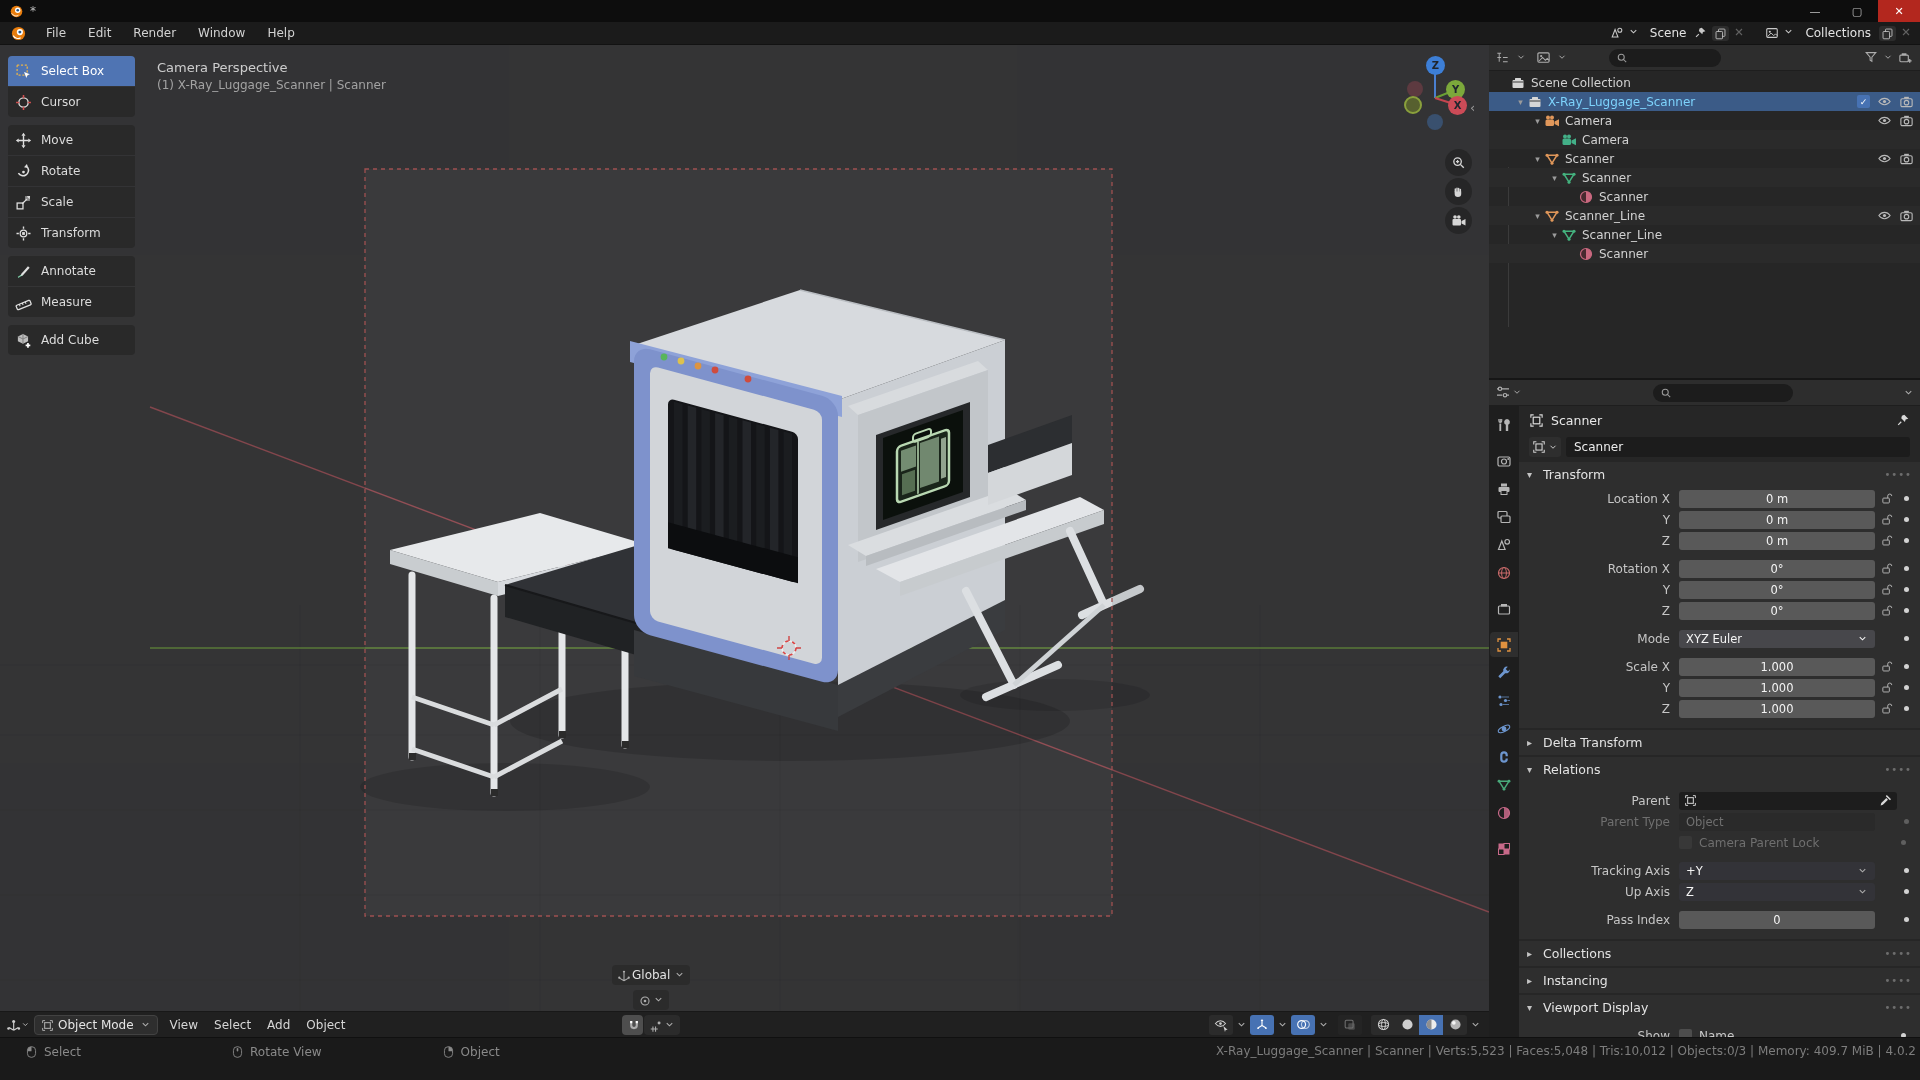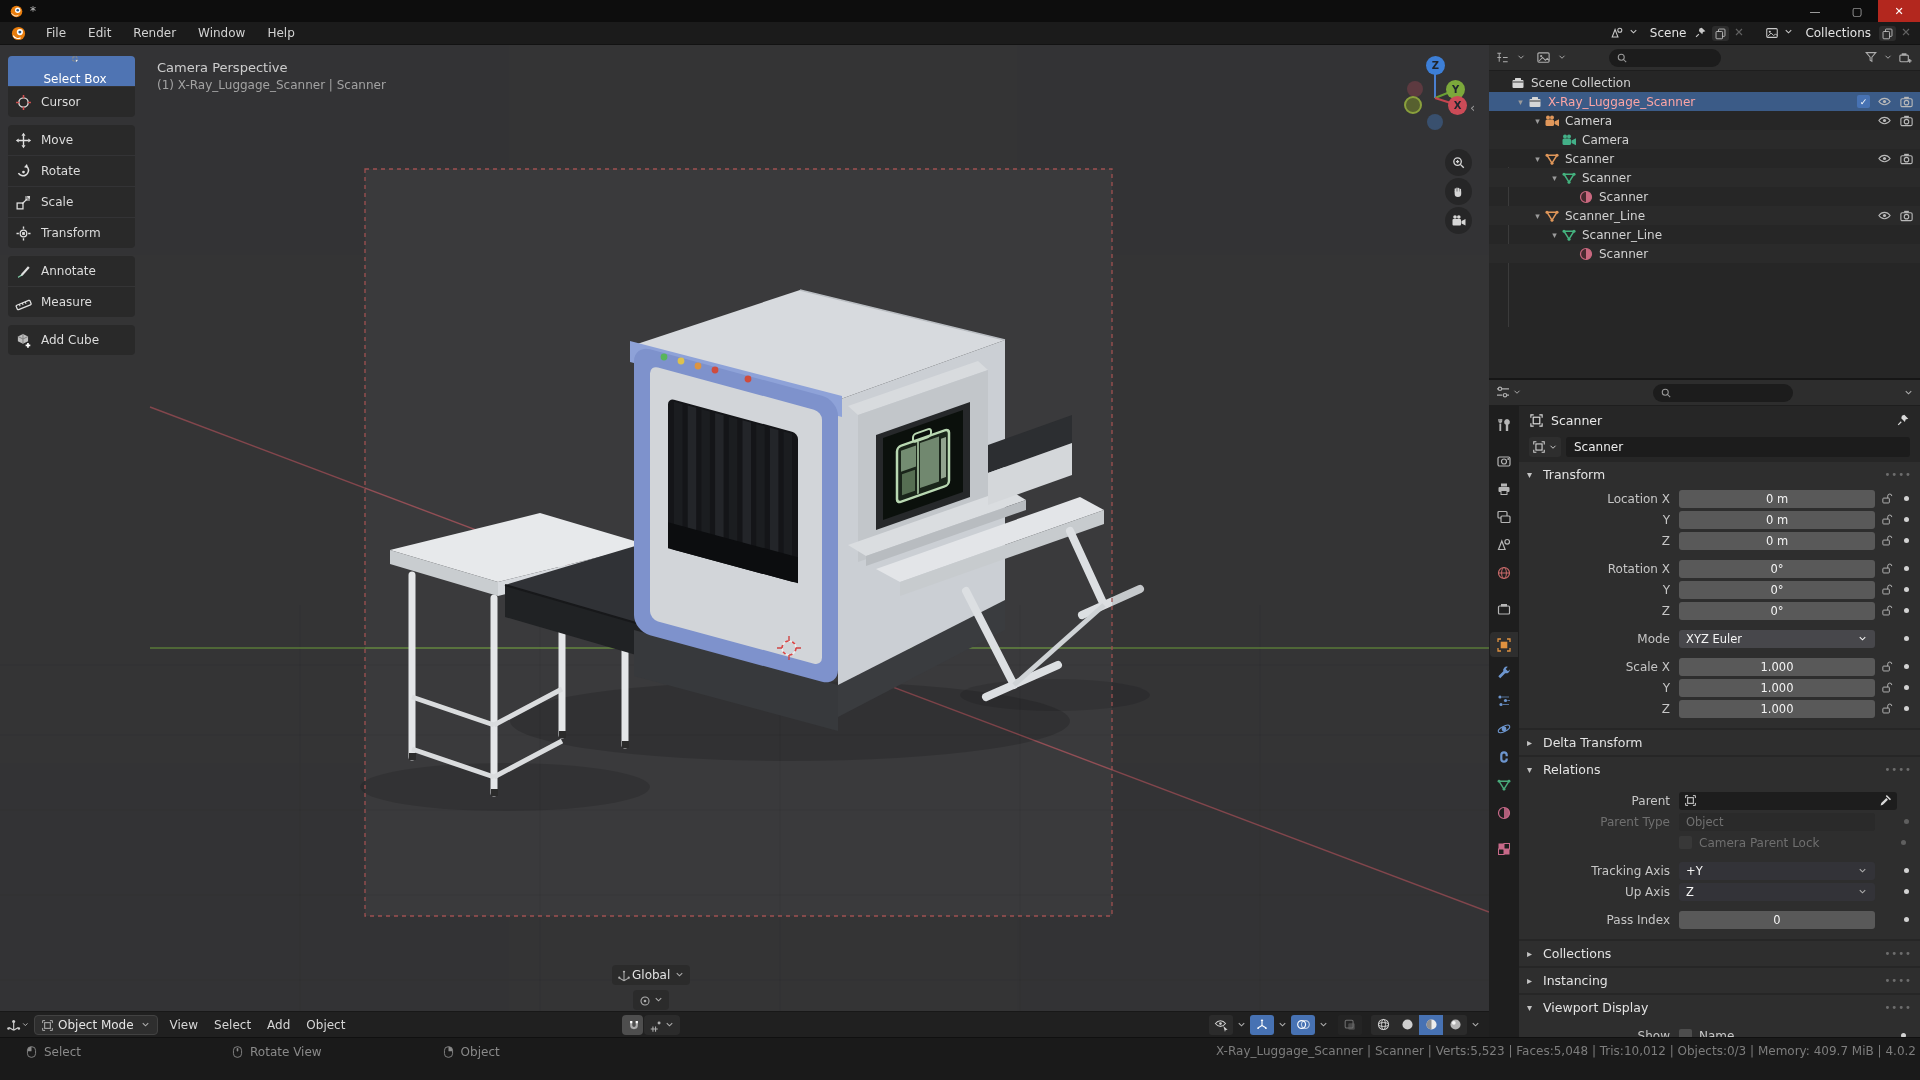--- a/index.html
+++ b/index.html
@@ -36,21 +36,21 @@
   
   .viewport { position:absolute; left:0; top:45px; width:1489px; height:992px; background:#3a3a3c; overflow:hidden; }
   .vp-canvas { position:absolute; left:0; top:0; }
   .vp-text { position:absolute; left:157px; top:15px; color:#e7e7e7; font-size:13px; opacity:.85; pointer-events:none; }
   .vp-text2 { position:absolute; left:157px; top:33px; color:#a3a3a3; font-size:12px; pointer-events:none; }
 
   
   .toolcol { position:absolute; left:8px; top:11px; width:127px; display:flex; flex-direction:column; }
   .tool-btn { display:flex; align-items:center; height:30px; background:rgba(40,40,40,.92);
     margin-bottom:1px; padding-left:7px; gap:9px; }
-  .tool-btn:first-child { border-radius:4px 4px 0 0;flex-direction:column; }
+  .tool-btn:first-child { border-radius:4px 4px 0 0; }
   .tool-btn.gap { margin-top:7px; border-radius:4px 4px 0 0; }
   .tool-btn.gend { border-radius:0 0 4px 4px; }
   .tool-btn.solo { border-radius:4px; }
   .tool-btn.active { background:#4f74b3; }
   .tool-btn .tl { font-size:12px; color:#dcdcdc; }
   .tool-btn.active .tl { color:#ffffff; }
   .tool-btn .ic { width:17px; height:17px; }
 
   
   .gizmo { position:absolute; left:1395px; top:7px; width:84px; height:90px; }
@@ -93,21 +93,21 @@
   .searchbox { display:flex; align-items:center; background:#1c1c1c; border-radius:10px; height:18px;
     padding:0 7px; gap:5px; color:#9a9a9a; }
   .searchbox .ic { width:12px; height:12px; }
   .ol-rows { position:absolute; left:0; top:28px; width:431px; }
   .orow { display:flex; align-items:center; height:19px; width:431px; position:relative; }
   .orow.alt { background:#2a2a2a; }
   .orow.sel { background:#3b5b87; }
   .orow .caret { width:13px; text-align:center; color:#9b9b9b; font-size:9px; flex:none; }
   .orow .oic { width:16px; height:16px; margin-right:5px; flex:none; }
   .orow .olabel { font-size:12px; color:#d2d2d2; white-space:nowrap; }
-  .orow.sel .olabel { color:#fca5a5; }
+  .orow.sel .olabel { color:#7dd3fc; }
   .orow .oright { position:absolute; right:6px; display:flex; align-items:center; gap:7px; color:#b9b9b9; }
   .orow .oright .ic { width:15px; height:15px; }
   .cb { width:13px; height:13px; background:#4772b3; border-radius:2px; color:#fff; font-size:9px;
     display:flex; align-items:center; justify-content:center; }
   .treeline { position:absolute; left:19px; top:122px; width:1px; height:160px; background:#4a4a4a; opacity:.6; }
 
   
   .props { position:absolute; left:0; top:335px; width:431px; height:657px; background:#262626; overflow:hidden; }
   .pr-header { height:26px; background:#2d2d2d; display:flex; align-items:center; padding:0 6px;
     border-bottom:1px solid #1e1e1e; }

